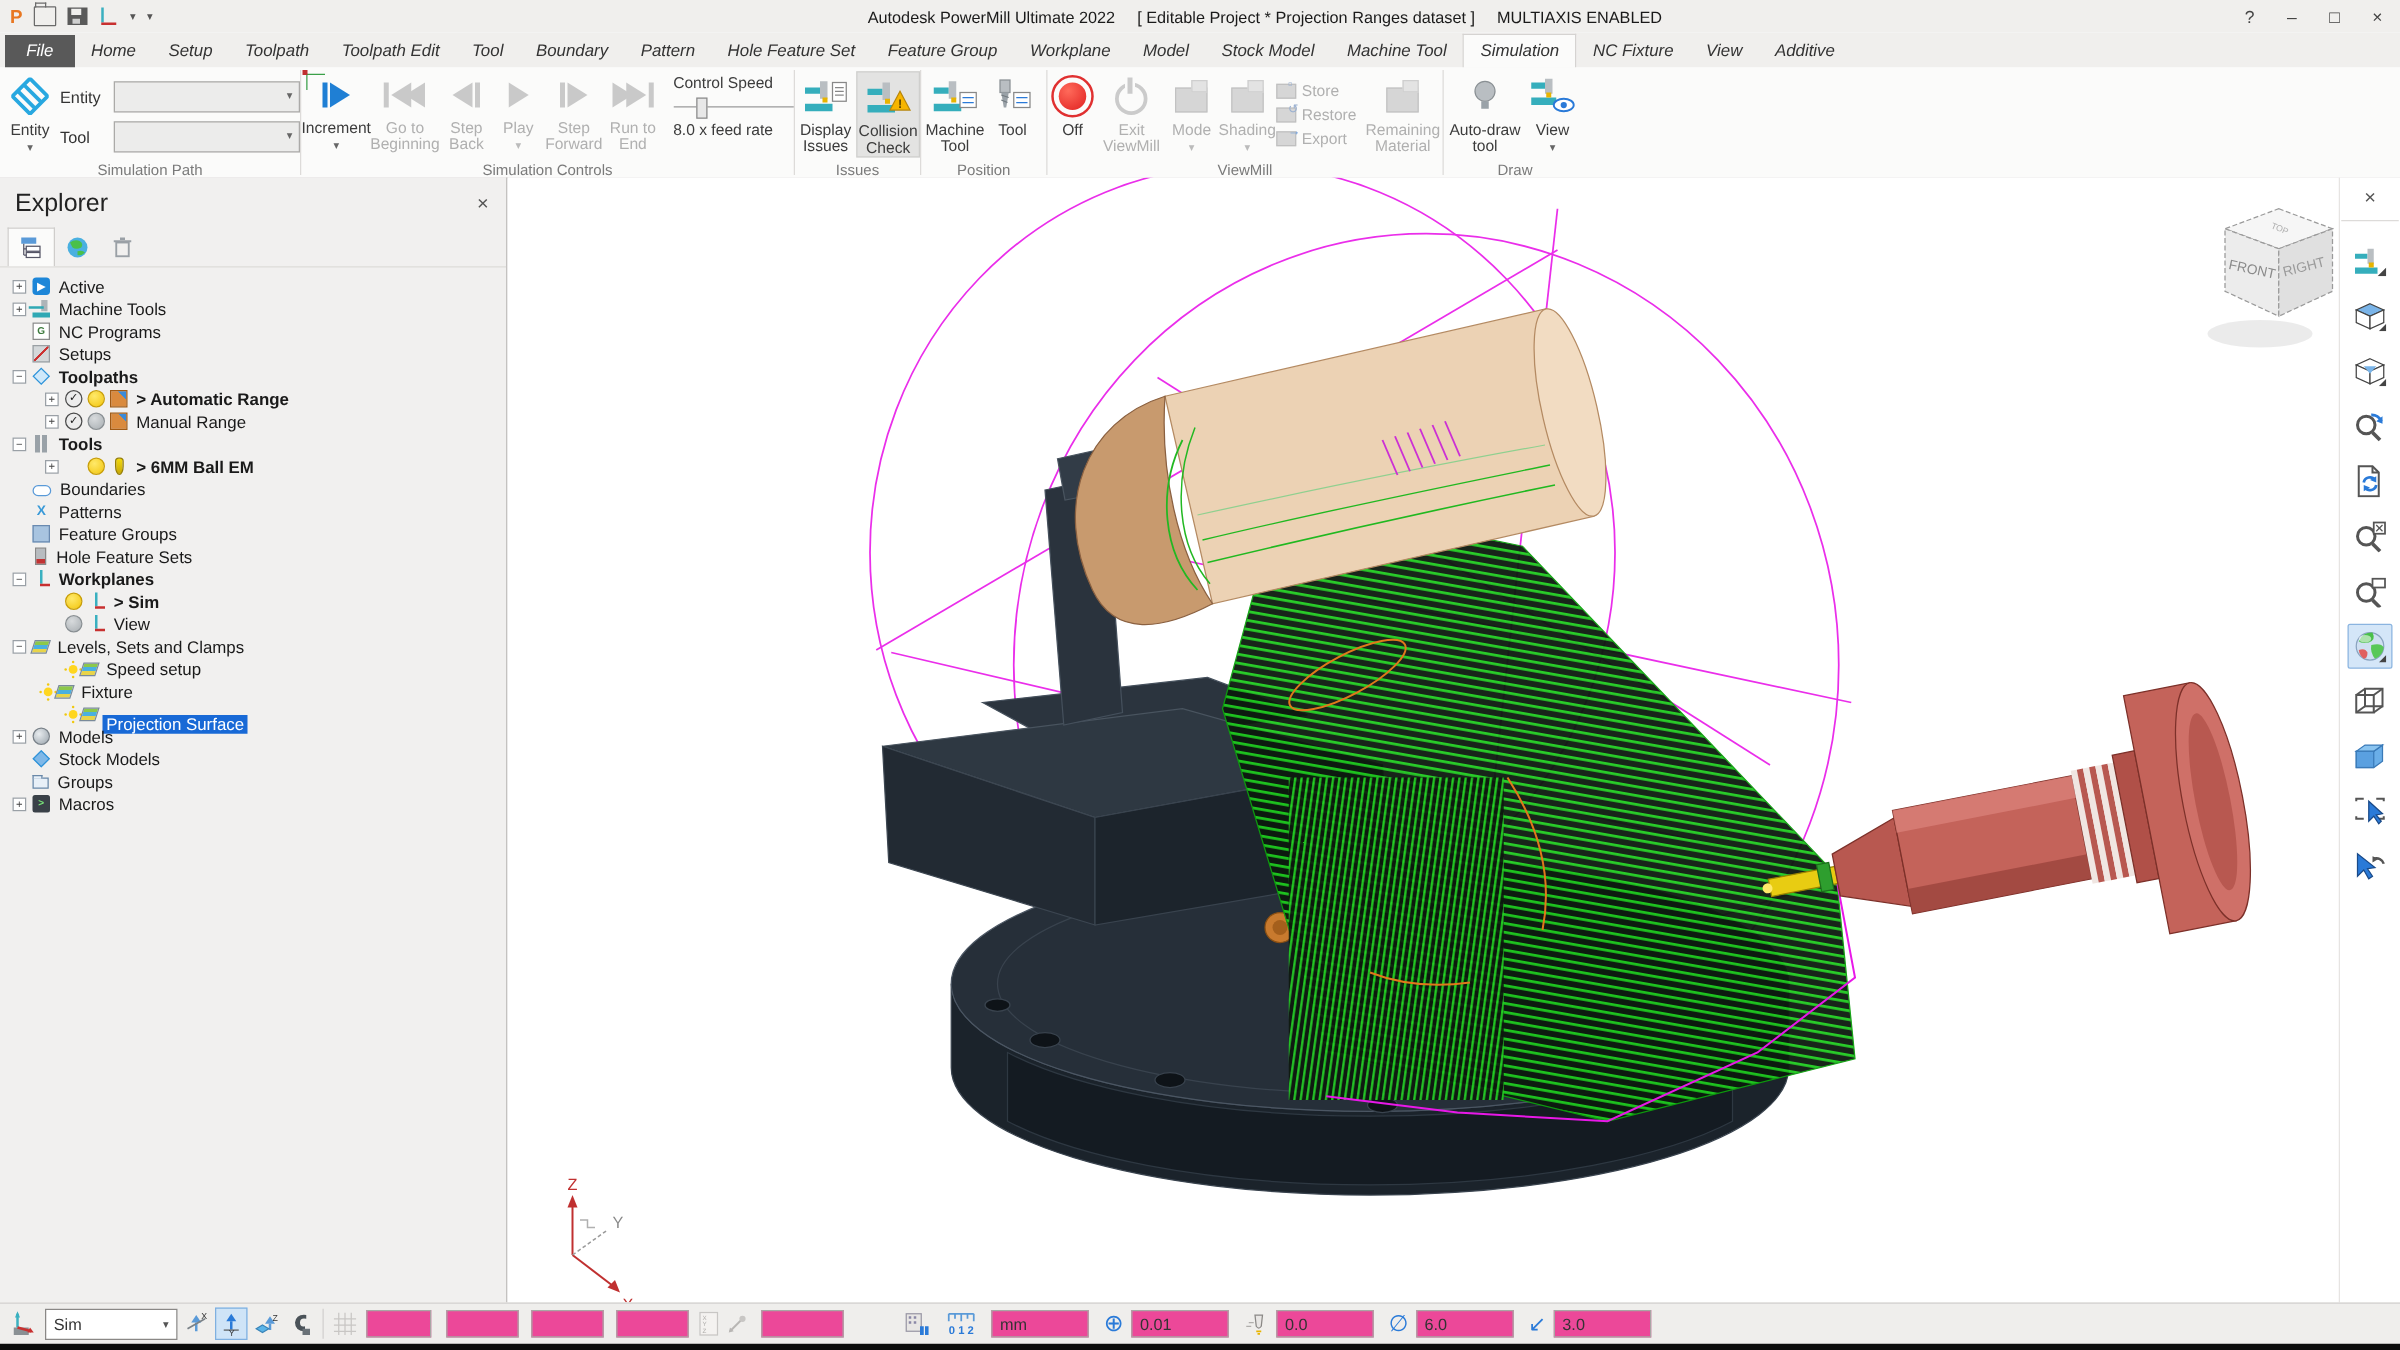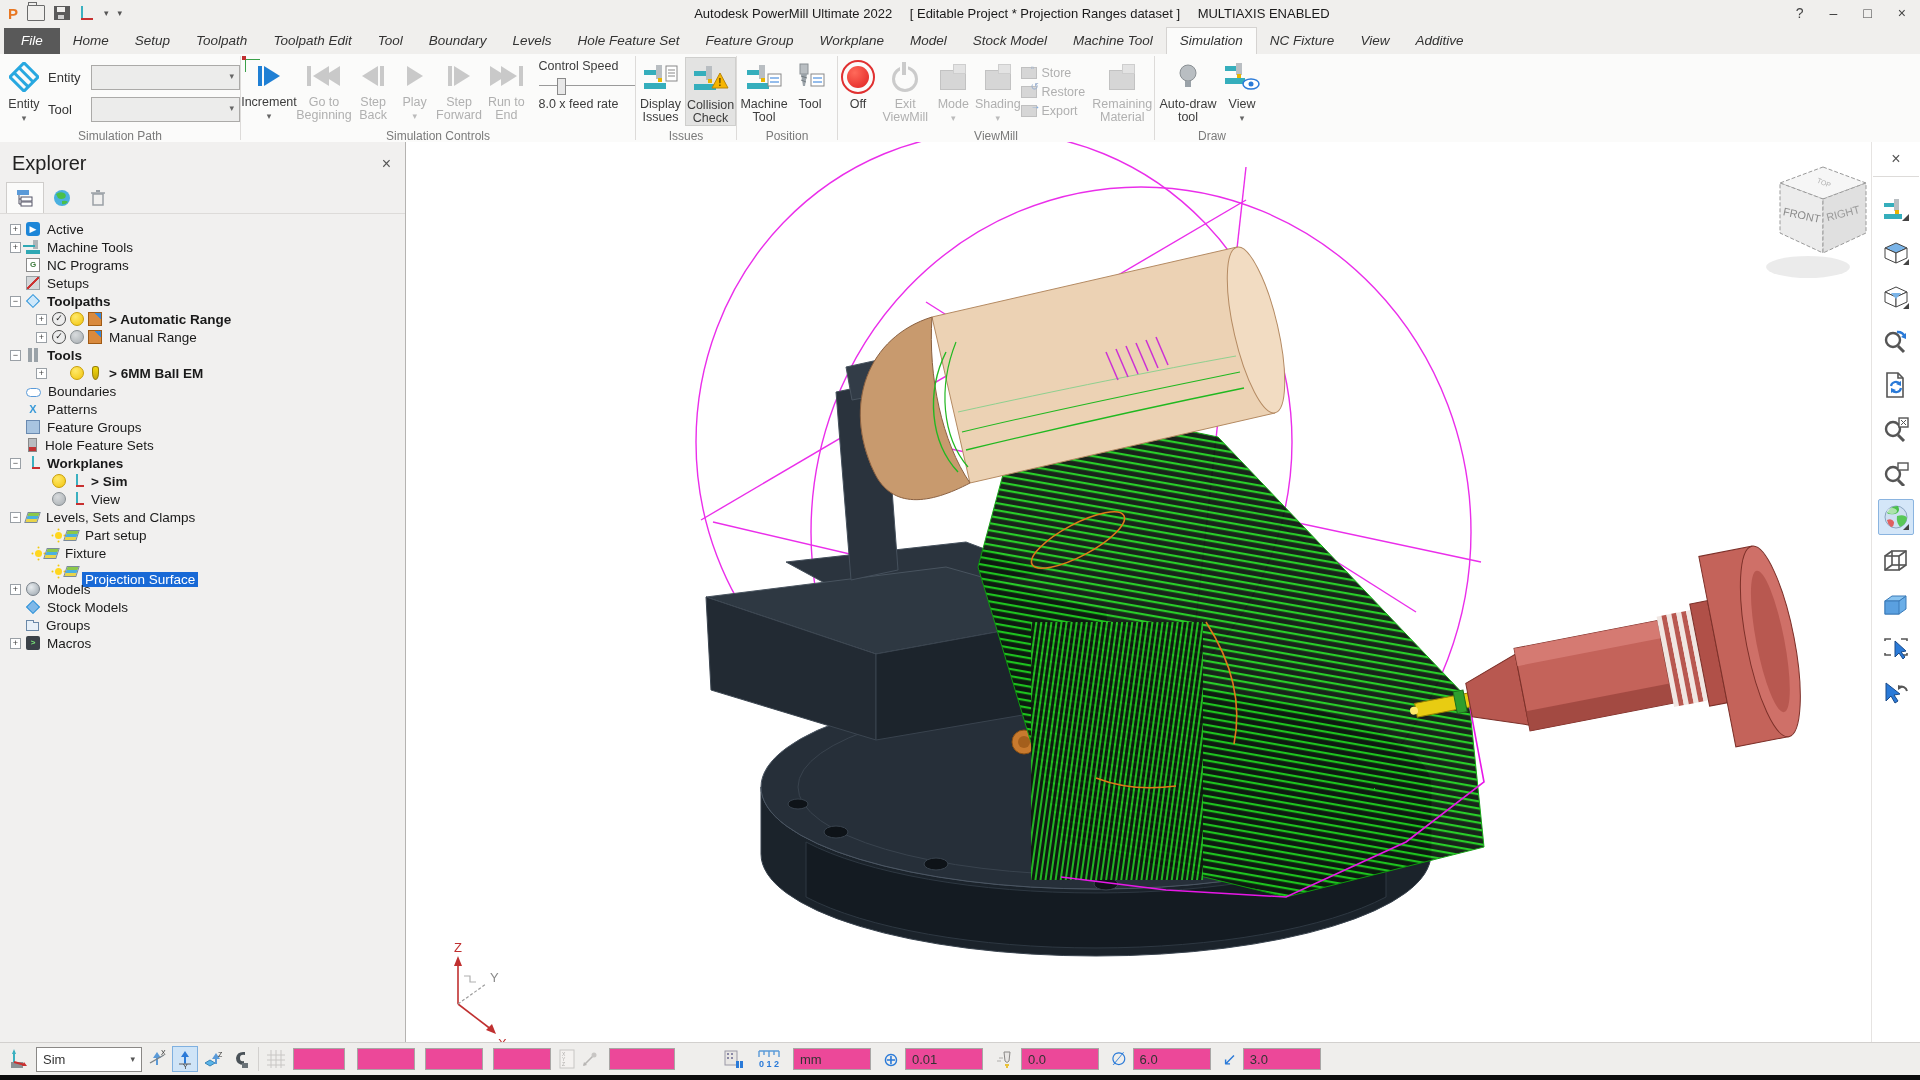--- a/index.html
+++ b/index.html
@@ -163,21 +163,21 @@
   </div>
 
   <div class="tabrow">
       <div class="tab file">File</div>
       <div class="tab">Home</div>
       <div class="tab">Setup</div>
       <div class="tab">Toolpath</div>
       <div class="tab">Toolpath Edit</div>
       <div class="tab">Tool</div>
       <div class="tab">Boundary</div>
-      <div class="tab">Levels</div>
+      <div class="tab">Pattern</div>
       <div class="tab">Hole Feature Set</div>
       <div class="tab">Feature Group</div>
       <div class="tab">Workplane</div>
       <div class="tab">Model</div>
       <div class="tab">Stock Model</div>
       <div class="tab">Machine Tool</div>
       <div class="tab active">Simulation</div>
       <div class="tab">NC Fixture</div>
       <div class="tab">View</div>
       <div class="tab">Additive</div>
@@ -551,21 +551,21 @@
         </div>
         <div class="trow" style="padding-left: 10px;">
           <span class="texp">−</span>
           <span class="ti ti-levels"></span>
           <span class="tlabel">Levels, Sets and Clamps</span>
         </div>
         <div class="trow" style="padding-left: 36px;">
           <span class="texp spacer"></span>
           <span class="ti ti-sun"></span>
           <span class="ti ti-levels"></span>
-          <span class="tlabel">Part setup</span>
+          <span class="tlabel">Speed setup</span>
         </div>
         <div class="trow" style="padding-left: 16px;">
           <span class="texp spacer"></span>
           <span class="ti ti-sun"></span>
           <span class="ti ti-levels"></span>
           <span class="tlabel">Fixture</span>
         </div>
         <div class="trow" style="padding-left: 36px;">
           <span class="texp spacer"></span>
           <span class="ti ti-sun"></span>

